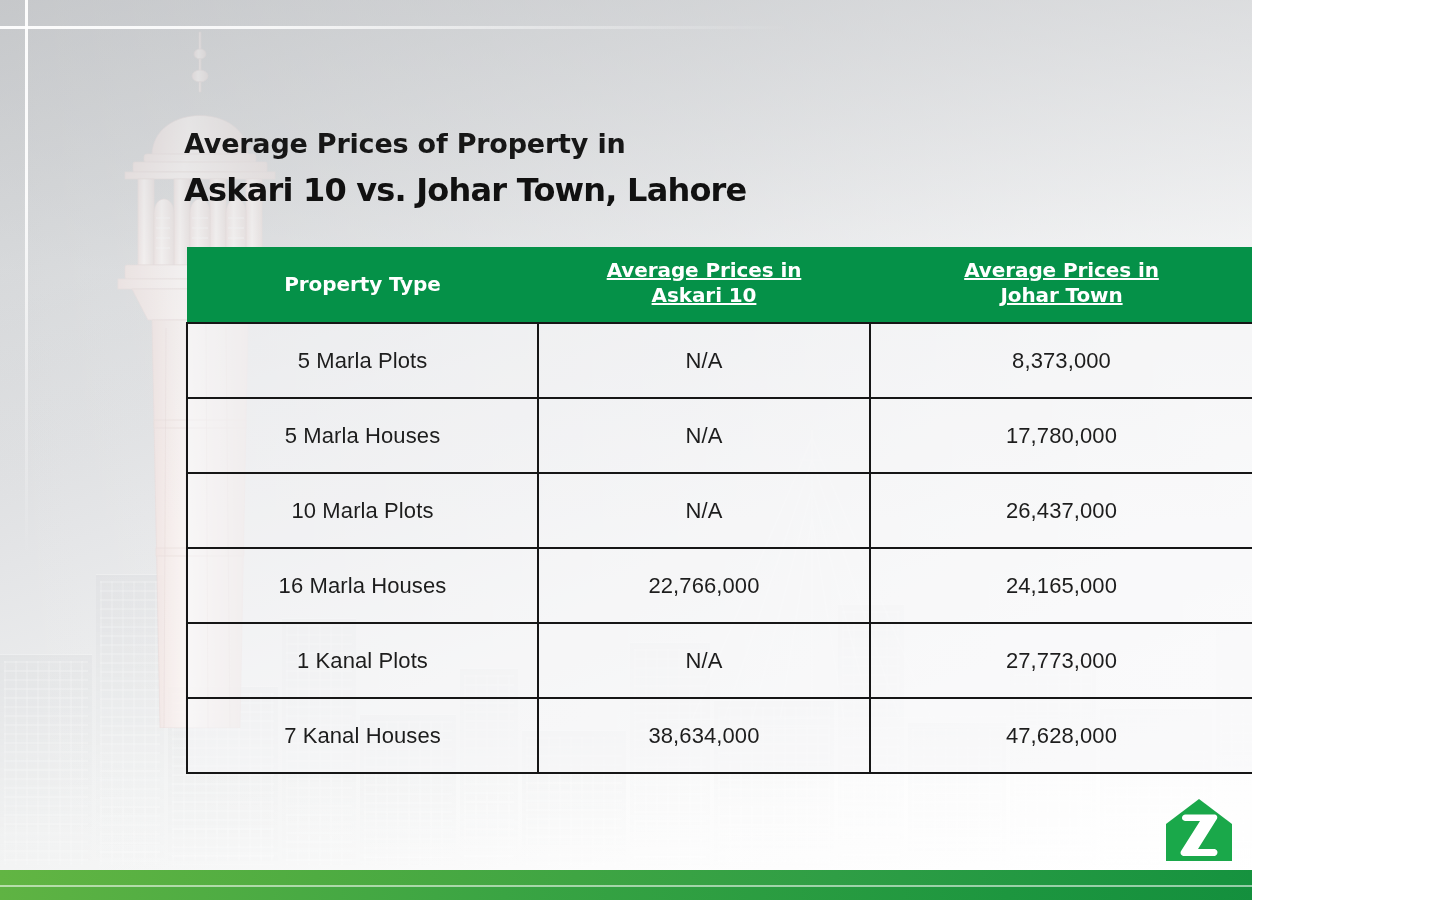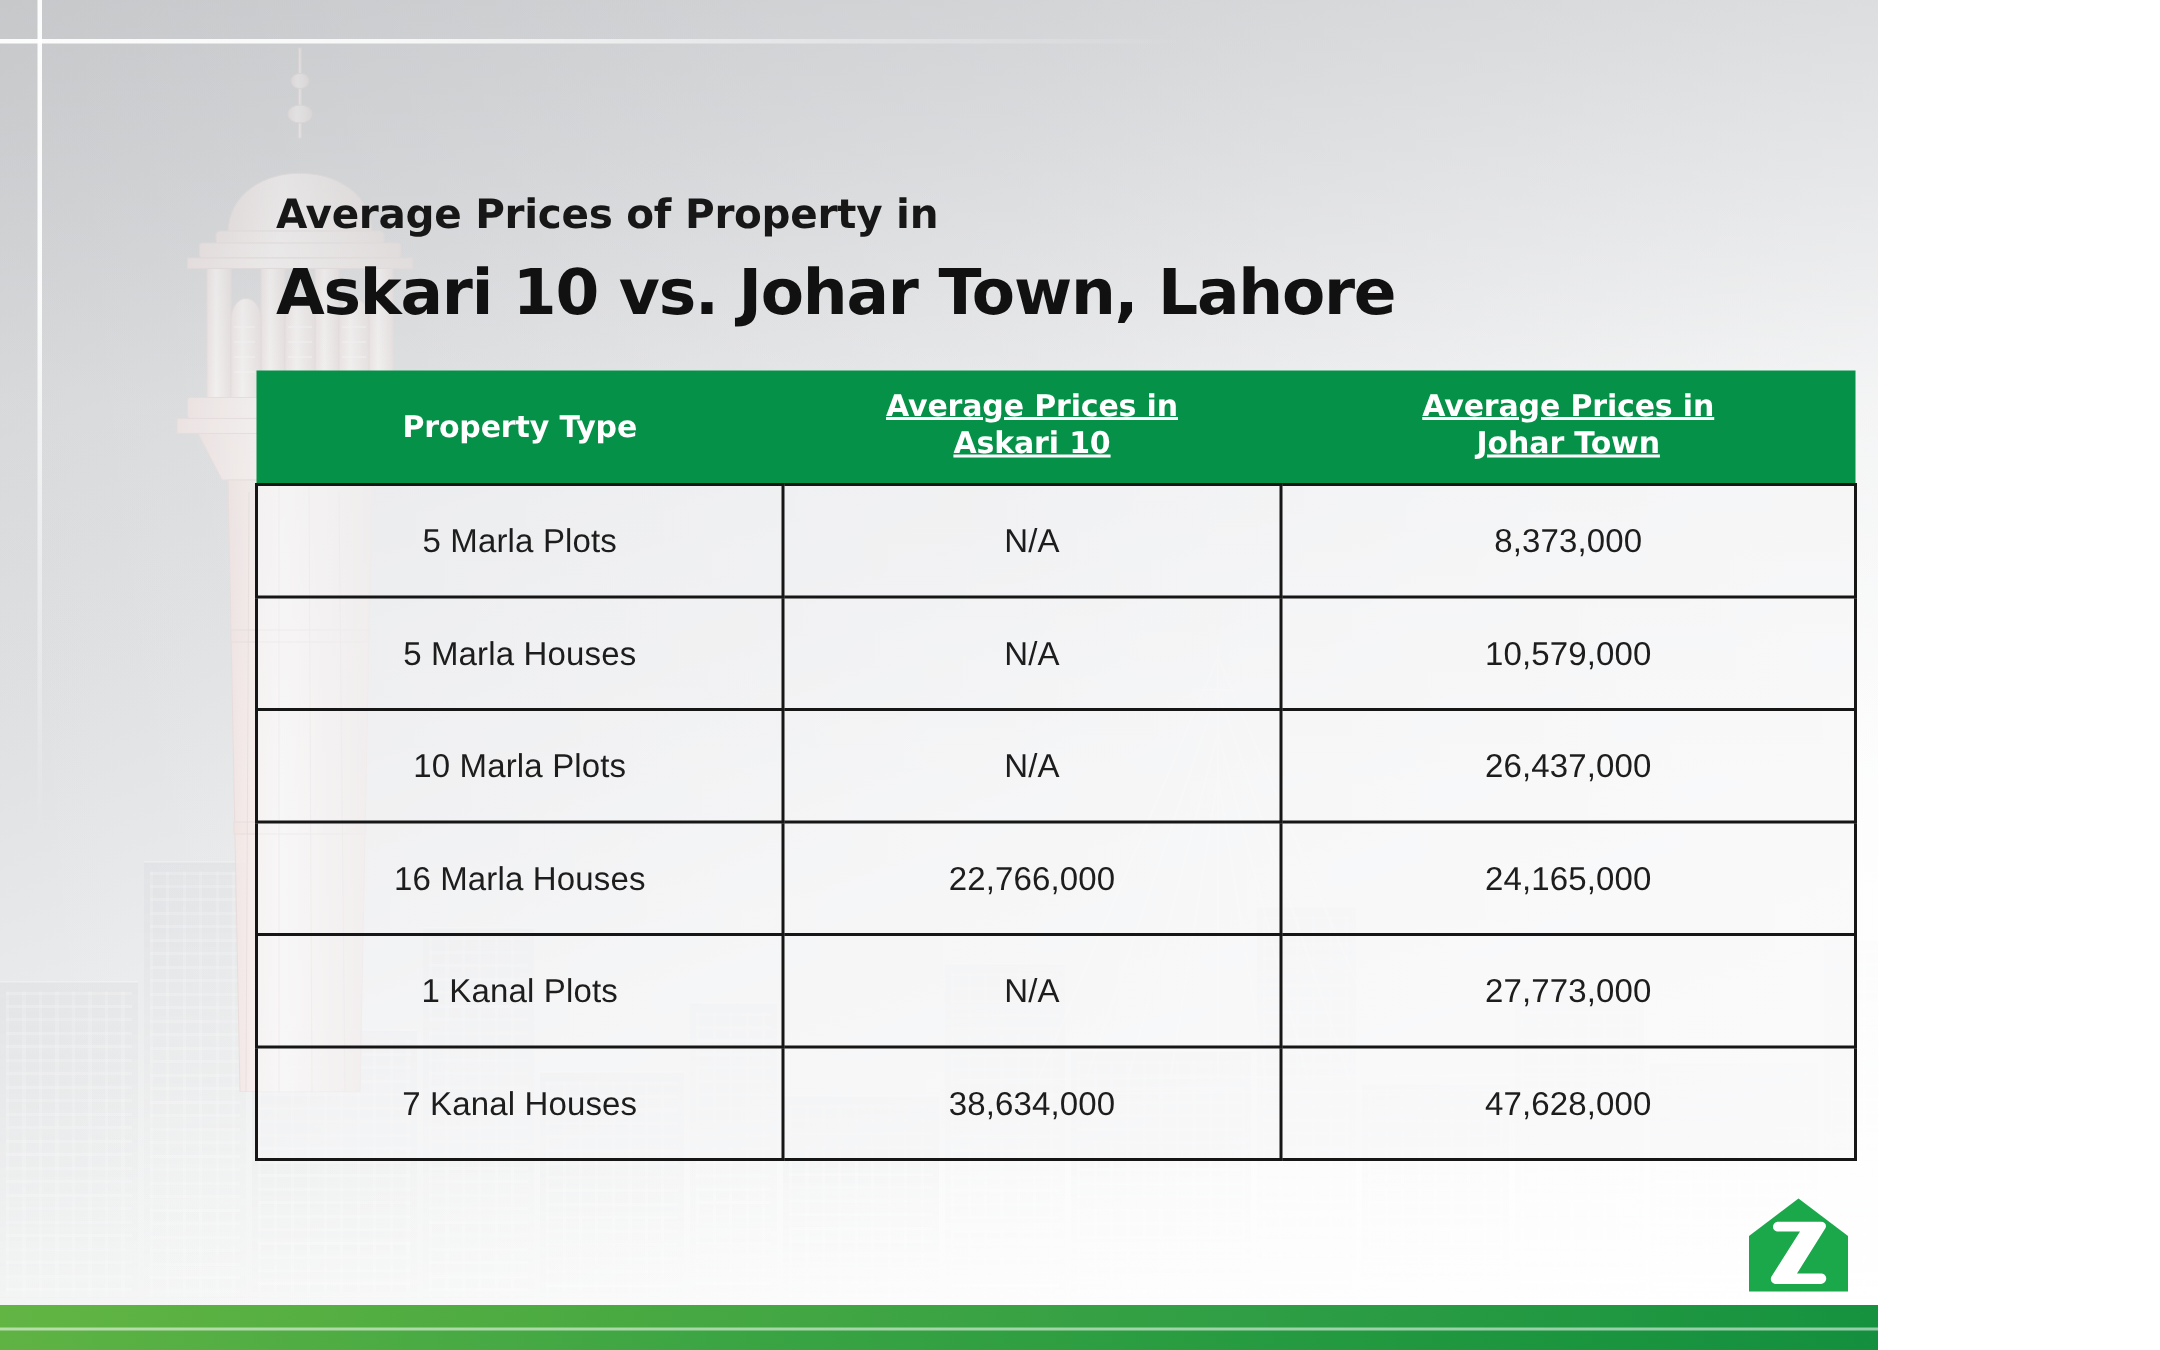--- a/index.html
+++ b/index.html
@@ -109,33 +109,33 @@
     font-family: "DejaVu Sans", sans-serif;
     font-size: 27px;
     font-weight: 700;
     letter-spacing: -0.2px;
     color: #171717;
     line-height: 1.0;
     white-space: nowrap;
   }
   .title-big {
     font-family: "DejaVu Sans", sans-serif;
-    font-size: 42px;
+    font-size: 32px;
     font-weight: 700;
     letter-spacing: -0.8px;
     color: #111111;
     line-height: 1.0;
     margin-top: 17px;
     white-space: nowrap;
   }
 
   
   .table-wrap {
     position: absolute;
-    left: 170px;
+    left: 186px;
     top: 247px;
     width: 1066px;
     z-index: 6;
   }
   table.price-table {
     border-collapse: collapse;
     table-layout: fixed;
     width: 1066px;
   }
   table.price-table col.c1 { width: 351px; }
@@ -334,21 +334,21 @@
       </thead>
       <tbody id="table-body">
           <tr>
             <td>5 Marla Plots</td>
             <td>N/A</td>
             <td>8,373,000</td>
           </tr>
           <tr>
             <td>5 Marla Houses</td>
             <td>N/A</td>
-            <td>10,579,000</td>
+            <td>17,780,000</td>
           </tr>
           <tr>
             <td>10 Marla Plots</td>
             <td>N/A</td>
             <td>26,437,000</td>
           </tr>
           <tr>
             <td>16 Marla Houses</td>
             <td>22,766,000</td>
             <td>24,165,000</td>

